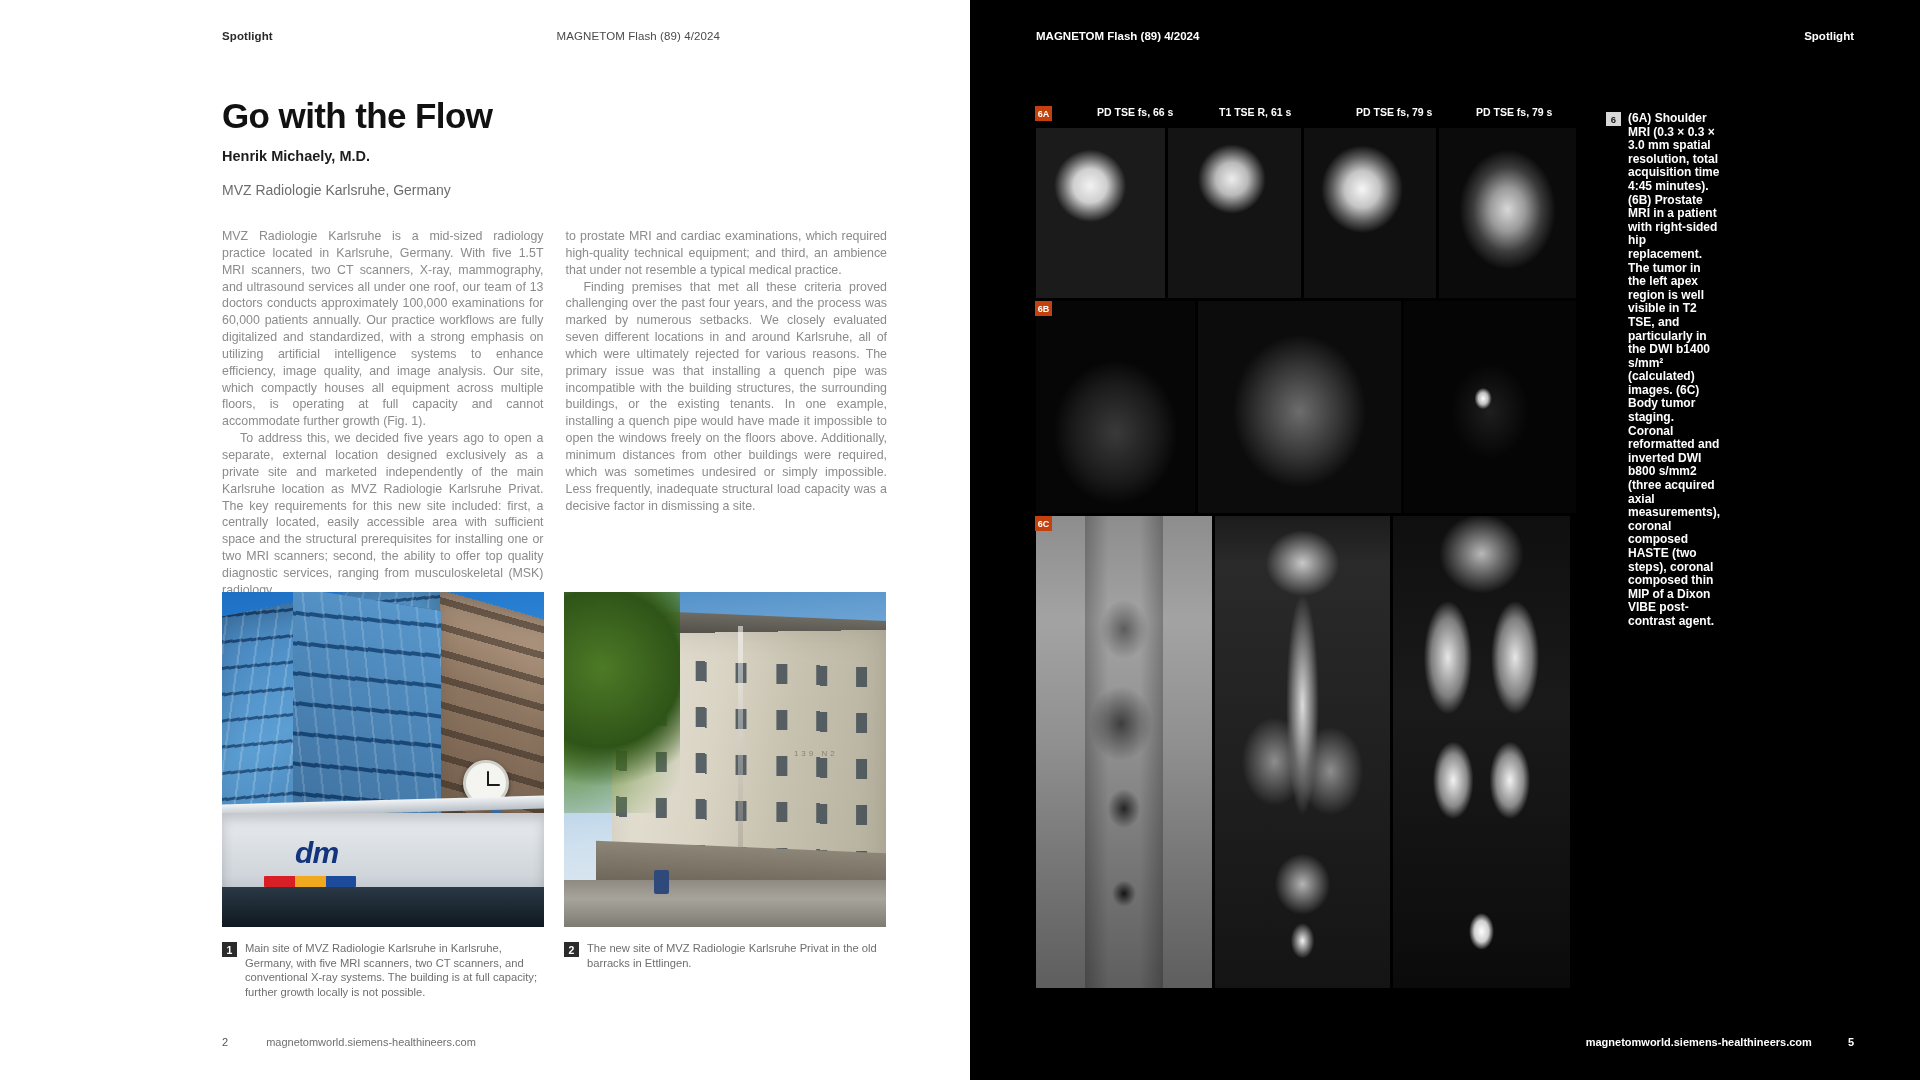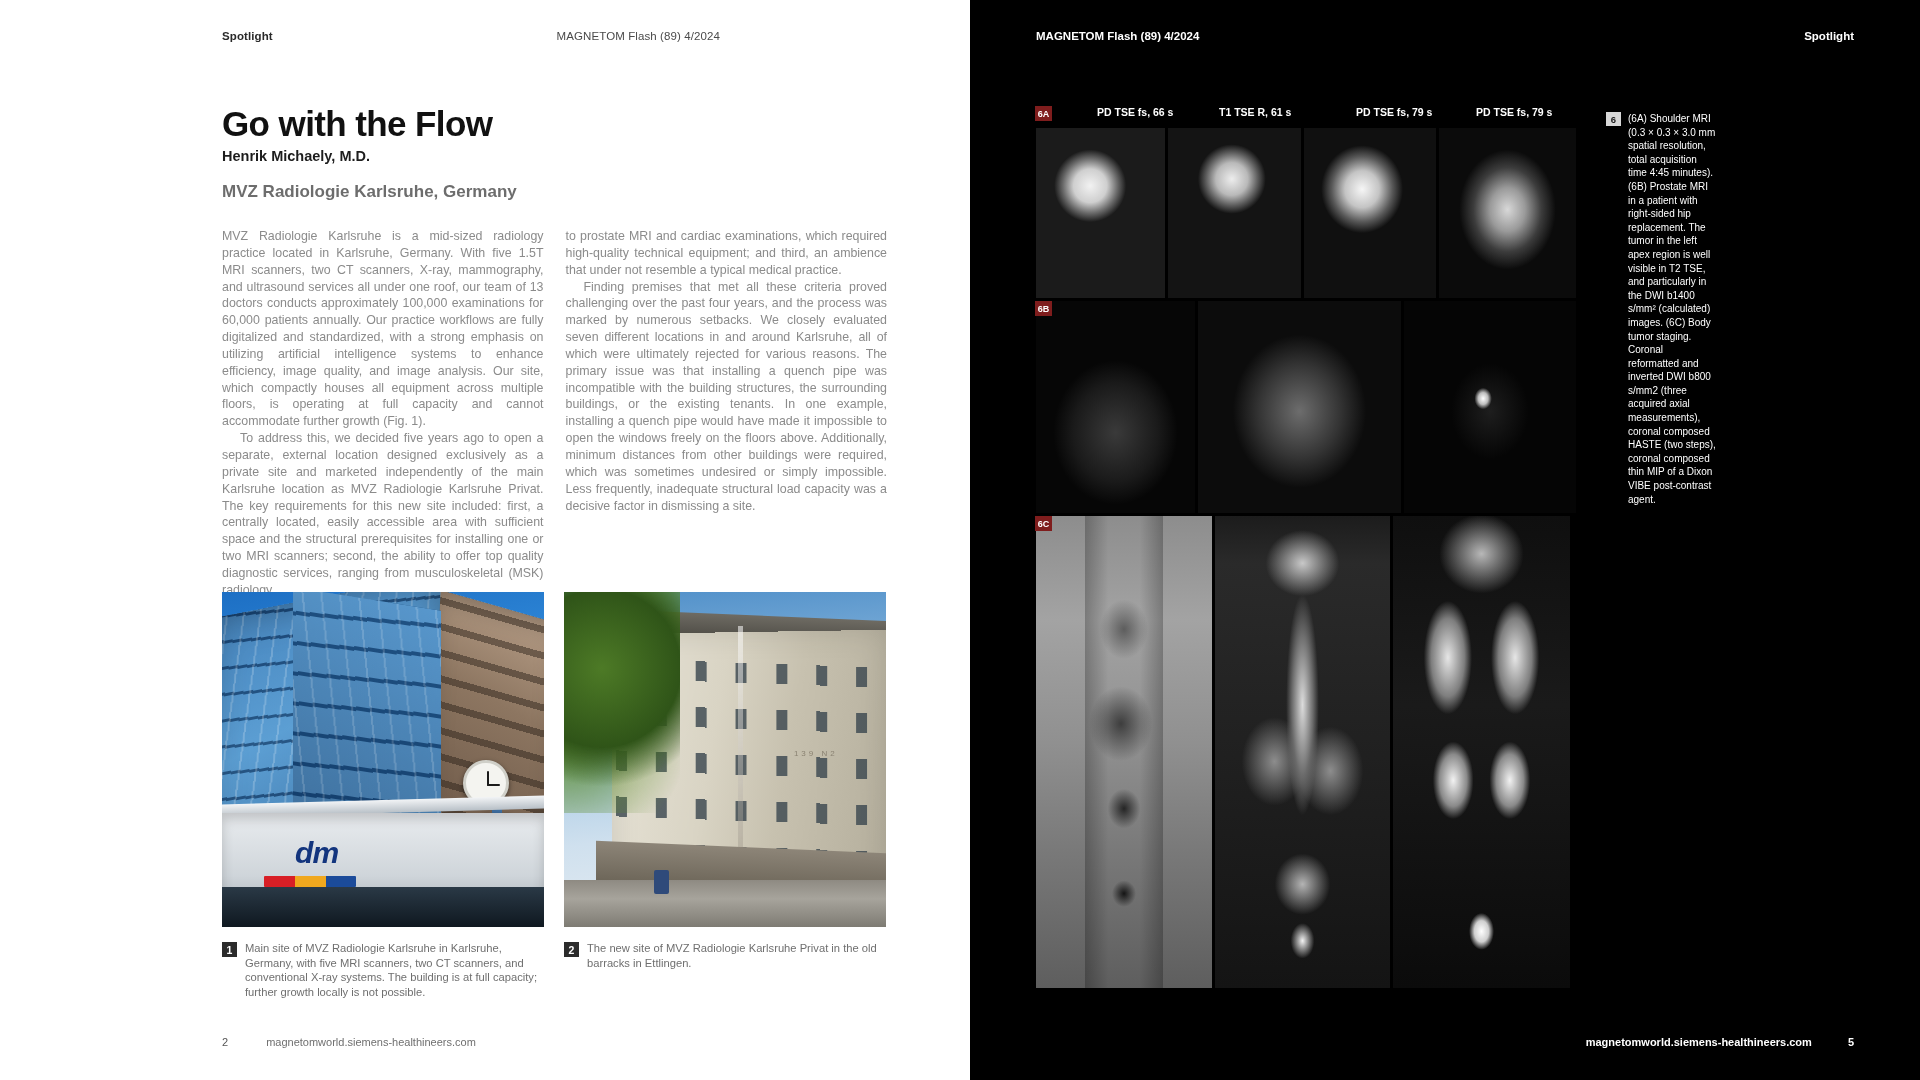--- a/index.html
+++ b/index.html
@@ -21,31 +21,31 @@
   }
   .pl-header {
     position: absolute; top: 30px; left: 222px; right: 250px;
     display: flex; justify-content: space-between; align-items: baseline;
     font-size: 11.5px; color: #3a3a3a; letter-spacing: .1px;
   }
   .pl-header .hl { font-weight: bold; color: #2a2a2a; }
   .pl-header .hr { font-weight: normal; color: #4a4a4a; }
 
   .pl-title {
-    position: absolute; top: 104px; left: 222px;
+    position: absolute; top: 96px; left: 222px;
     font-size: 35px; font-weight: bold; color: #111111;
     letter-spacing: -0.6px;
   }
   .pl-author {
     position: absolute; top: 148px; left: 222px;
     font-size: 14.5px; font-weight: bold; color: #1d1d1d;
   }
   .pl-affil {
     position: absolute; top: 182px; left: 222px;
-    font-size: 17px; color: #6d6d6d; font-weight: bold;
+    font-size: 14px; color: #6d6d6d;
   }
 
   .pl-cols {
     position: absolute; top: 228px; left: 222px;
     width: 665px;
     display: flex; gap: 22px;
   }
   .pl-col { width: 322px; }
   .pl-col p {
     margin: 0;
@@ -244,21 +244,21 @@
   .pr-row-labels {
     position: relative; height: 22px; width: 540px;
   }
   .pr-row-labels span {
     position: absolute; top: 0;
     font-size: 10.5px; font-weight: bold; color: #ffffff;
   }
   .panel-tag {
     position: absolute;
     width: 17px; height: 15px;
-    background: #7f1d1d; color: #ffffff;
+    background: #c2410c; color: #ffffff;
     font-size: 9px; font-weight: bold;
     display: flex; align-items: center; justify-content: center;
     z-index: 5;
     text-align: right;
   }
   .mri-row { position: relative; display: flex; gap: 3px; }
   .mri {
     position: relative; overflow: hidden;
     background: #050505;
   }
@@ -268,22 +268,22 @@
     display: flex; gap: 7px;
   }
   .pr-side-tag {
     flex: none;
     width: 15px; height: 14px;
     background: #d8d8d8; color: #1a1a1a;
     font-size: 9.5px; font-weight: bold;
     display: flex; align-items: center; justify-content: center;
   }
   .pr-side-txt {
-    font-size: 10px; line-height: 13.6px;
-    color: #ffffff; font-weight: normal;
+    font-size: 12px; line-height: 13.6px;
+    color: #ffffff; font-weight: bold;
   }
   .pr-footer {
     position: absolute; bottom: 32px; right: 66px;
     display: flex; gap: 36px; align-items: baseline;
     font-size: 11px; font-weight: bold; color: #ffffff;
   }
 
   
   .m-shoulder1 {
     background:

